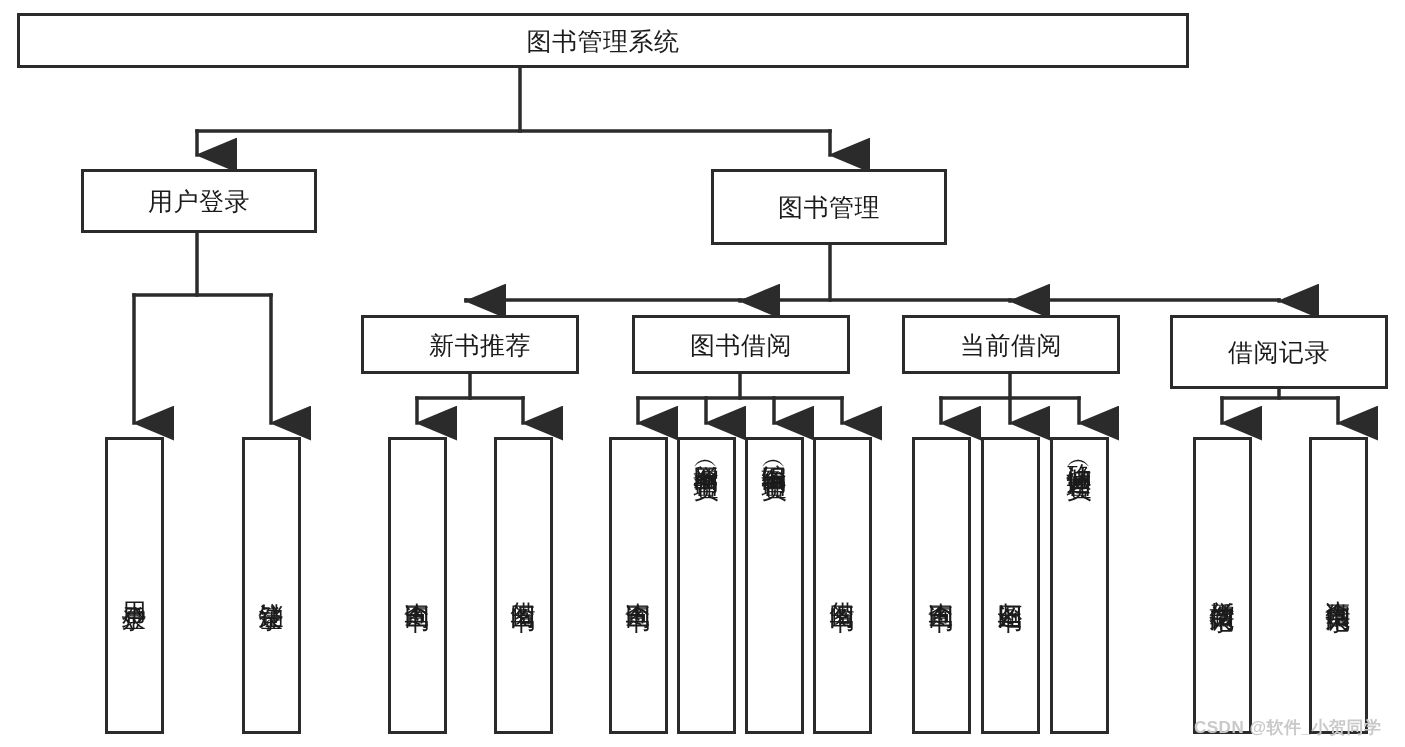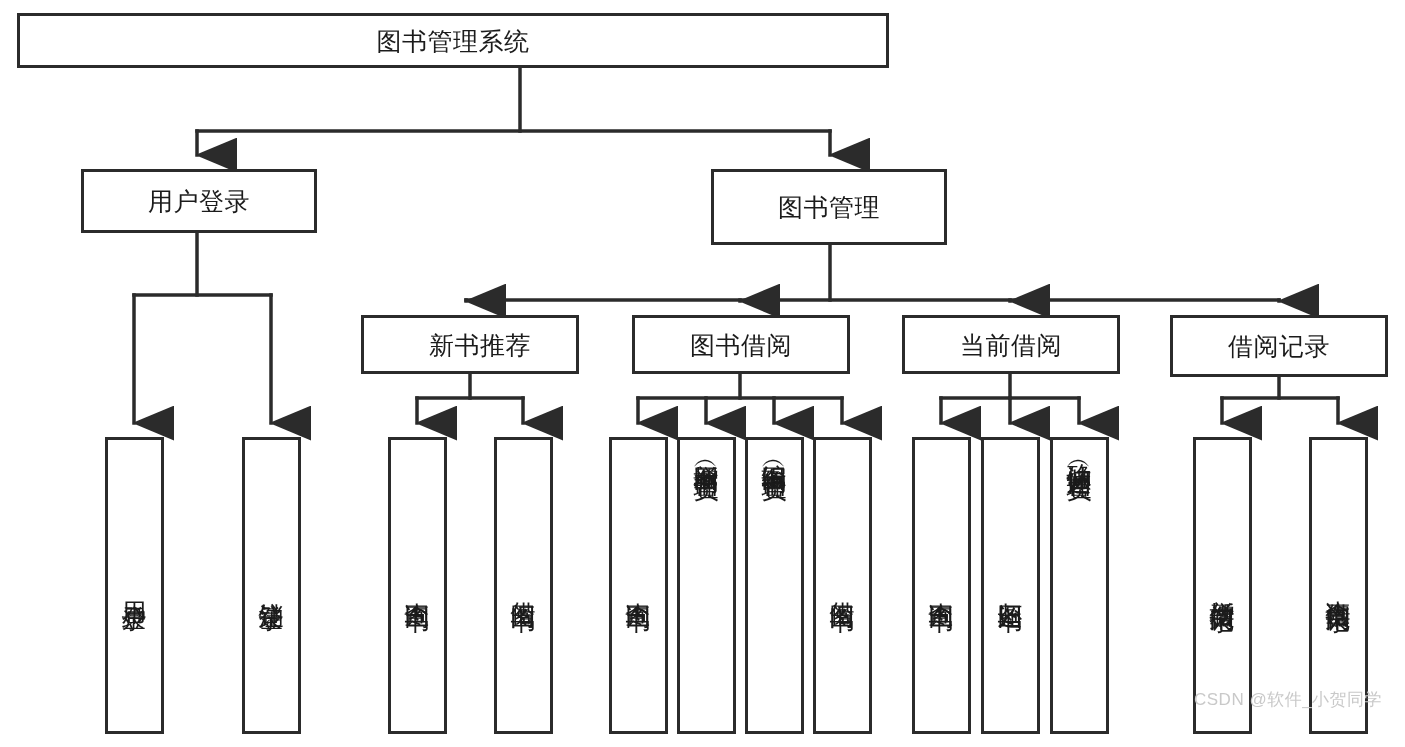--- a/index.html
+++ b/index.html
@@ -121,41 +121,41 @@
       <path d="M 1010 398 L 1010 423" marker-end="url(#arrow)"></path>
       <path d="M 1079 398 L 1079 423" marker-end="url(#arrow)"></path>
 
       <path d="M 1279 374 L 1279 398"></path>
       <path d="M 1222 398 L 1338 398"></path>
       <path d="M 1222 398 L 1222 423" marker-end="url(#arrow)"></path>
       <path d="M 1338 398 L 1338 423" marker-end="url(#arrow)"></path>
     </g>
   </svg>
 
-  <div class="node root horiz" style="left:17px; top:13px; width:872px; height:55px;">
+  <div class="node root horiz" style="left:17px; top:13px; width:1172px; height:55px;">
     <span class="lbl">图书管理系统</span>
   </div>
 
   <div class="node horiz" style="left:81px; top:169px; width:236px; height:64px;">
     <span class="lbl">用户登录</span>
   </div>
   <div class="node horiz" style="left:711px; top:169px; width:236px; height:76px;">
     <span class="lbl">图书管理</span>
   </div>
 
   <div class="node horiz" style="left:361px; top:315px; width:218px; height:59px;padding-left:20px;">
     <span class="lbl">新书推荐</span>
   </div>
   <div class="node horiz" style="left:632px; top:315px; width:218px; height:59px;">
     <span class="lbl">图书借阅</span>
   </div>
   <div class="node horiz" style="left:902px; top:315px; width:218px; height:59px;">
     <span class="lbl">当前借阅</span>
   </div>
-  <div class="node horiz" style="left:1170px; top:315px; width:218px; height:62px;">
+  <div class="node horiz" style="left:1170px; top:315px; width:218px; height:74px;">
     <span class="lbl">借阅记录</span>
   </div>
 
   <div class="node vert centered" style="left:105px; top:437px; width:59px; height:297px;">
     <span class="lbl">用户登录</span>
   </div>
   <div class="node vert centered" style="left:242px; top:437px; width:59px; height:297px;">
     <span class="lbl">注销登录</span>
   </div>
 
@@ -189,15 +189,15 @@
     <span class="lbl">确认归还（管理员）</span>
   </div>
 
   <div class="node vert centered" style="left:1193px; top:437px; width:59px; height:297px;">
     <span class="lbl">新增借阅记录</span>
   </div>
   <div class="node vert centered" style="left:1309px; top:437px; width:59px; height:297px;">
     <span class="lbl">查询借阅记录</span>
   </div>
 
-  <div class="watermark" style="left:1194px; top:688px;">CSDN @软件_小贺同学</div>
+  <div class="watermark" style="left:1194px; top:716px;font-weight:bold;">CSDN @软件_小贺同学</div>
 
 </div>
 
 </body></html>

